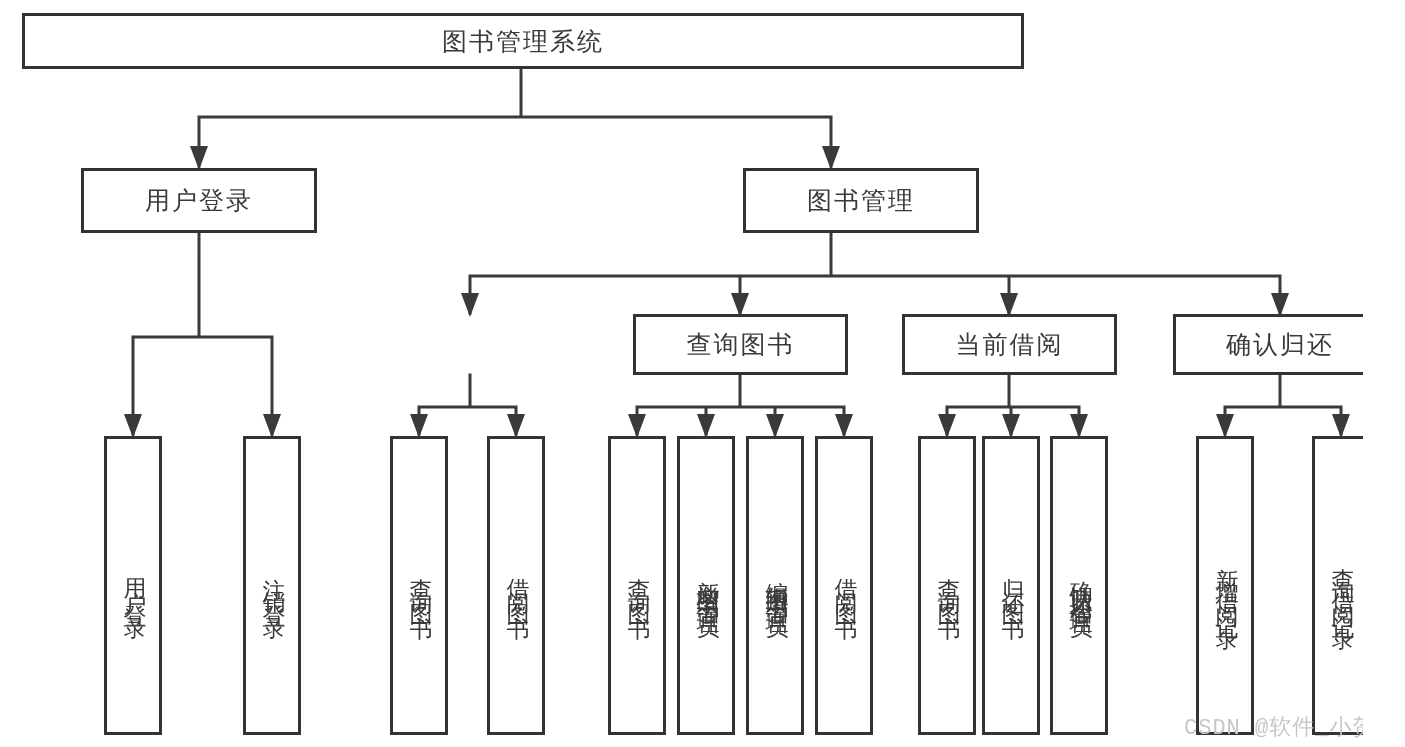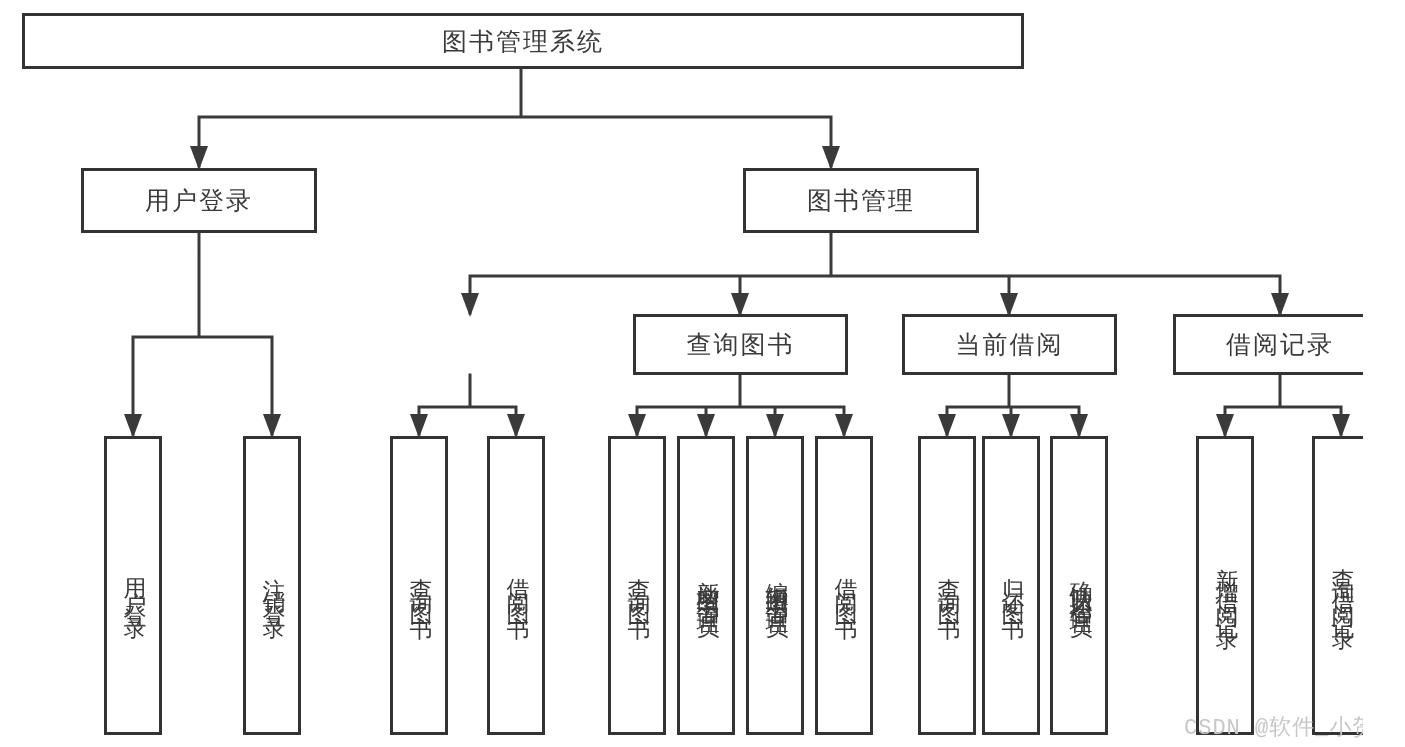--- a/index.html
+++ b/index.html
@@ -105,21 +105,21 @@
     <span>图书管理</span>
   </div>
 
   <div class="node h-node" style="left:633px; top:314px; width:215px; height:61px;">
     <span>查询图书</span>
   </div>
   <div class="node h-node" style="left:902px; top:314px; width:215px; height:61px;align-items:center;">
     <span>当前借阅</span>
   </div>
   <div class="node h-node" style="left:1173px; top:314px; width:214px; height:61px;">
-    <span>借阅记录</span>
+    <span>确认归还</span>
   </div>
 
   <div class="node v-node ls4" style="left:104px; top:436px; width:58px; height:299px;">
     <span>用户登录</span>
   </div>
   <div class="node v-node ls4" style="left:243px; top:436px; width:58px; height:299px;">
     <span>注销登录</span>
   </div>
 
   <div class="node v-node ls4" style="left:390px; top:436px; width:58px; height:299px;">

